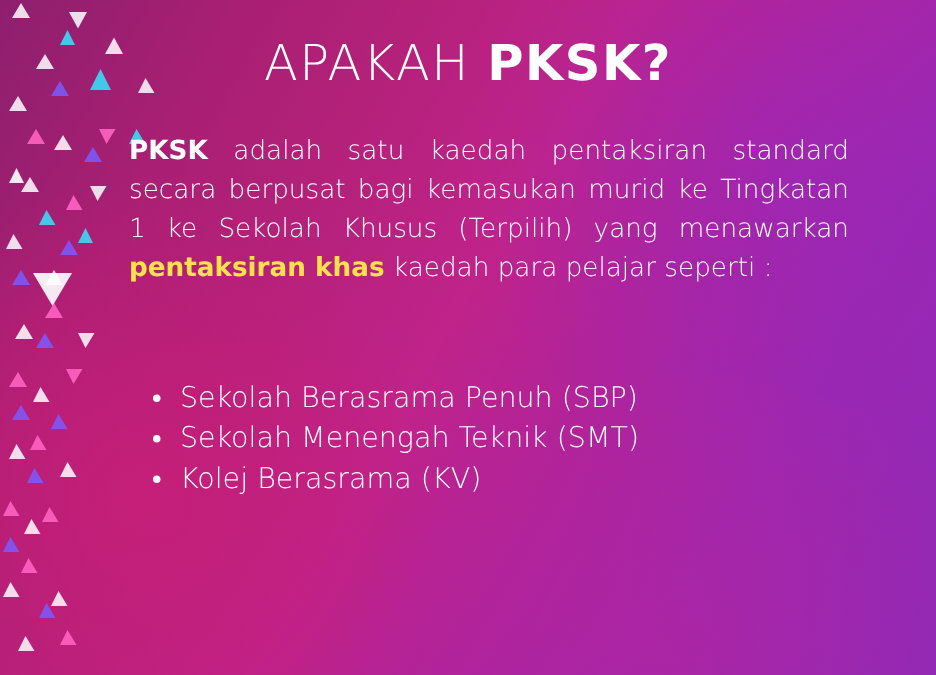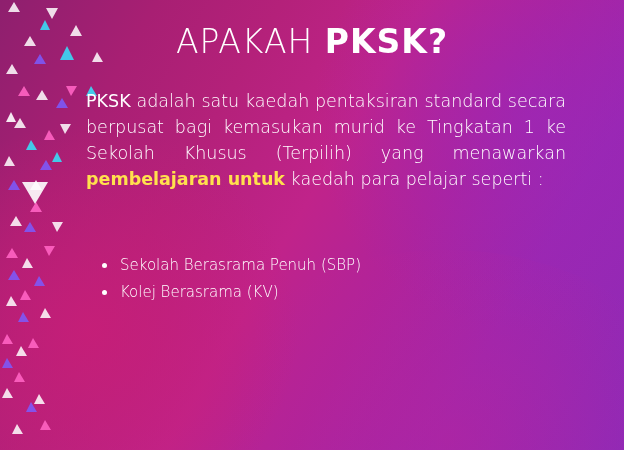--- a/index.html
+++ b/index.html
@@ -86,37 +86,37 @@
     left: 86px;
     top: 88px;
     width: 480px;
     color: #ffffff;
     font-size: 17.5px;
     line-height: 26px;
     text-align: justify;
     font-weight: 300;
   }
   .para .b {
-    font-weight: 400;
+    font-weight: 700;
   }
   .para .hl {
     font-weight: 800;
     color: #ffe14d;
   }
 
   .list {
     position: absolute;
     left: 100px;
     top: 252px;
     width: 470px;
     margin: 0;
     padding: 0;
     list-style: none;
     color: #ffffff;
-    font-size: 15px;
+    font-size: 19px;
     line-height: 27px;
     font-weight: 300;
   }
   .list li {
     position: relative;
     padding-left: 20px;
     text-align: justify;
   }
   .list li::before {
     content: "";
@@ -205,22 +205,23 @@
     </g>
   </svg>
 
   <div class="content">
 
     <div class="title">
       <span>APAKAH </span><span class="strong">PKSK?</span>
     </div>
 
     <div class="para">
-      <span class="b">PKSK</span><span> adalah satu kaedah pentaksiran standard secara berpusat bagi kemasukan murid ke Tingkatan 1 ke Sekolah Khusus (Terpilih) yang menawarkan </span><span class="hl">pembelajaran untuk</span><span> kaedah para pelajar seperti :</span>
+      <span class="b">PKSK</span><span> adalah satu kaedah pentaksiran standard secara berpusat bagi kemasukan murid ke Tingkatan 1 ke Sekolah Khusus (Terpilih) yang menawarkan </span><span class="hl">pentaksiran khas</span><span> kaedah para pelajar seperti :</span>
     </div>
 
     <ul class="list">
       <li><span>Sekolah Berasrama Penuh (SBP)</span></li>
+      <li><span>Sekolah Menengah Teknik (SMT)</span></li>
       <li><span>Kolej Berasrama (KV)</span></li>
     </ul>
 
   </div>
 </div>
 
 </body></html>

